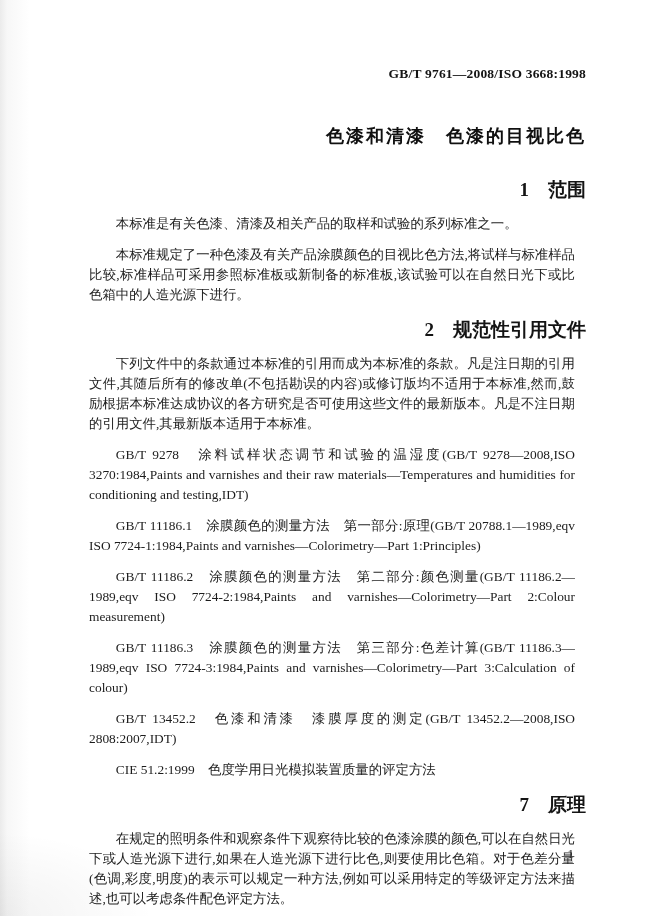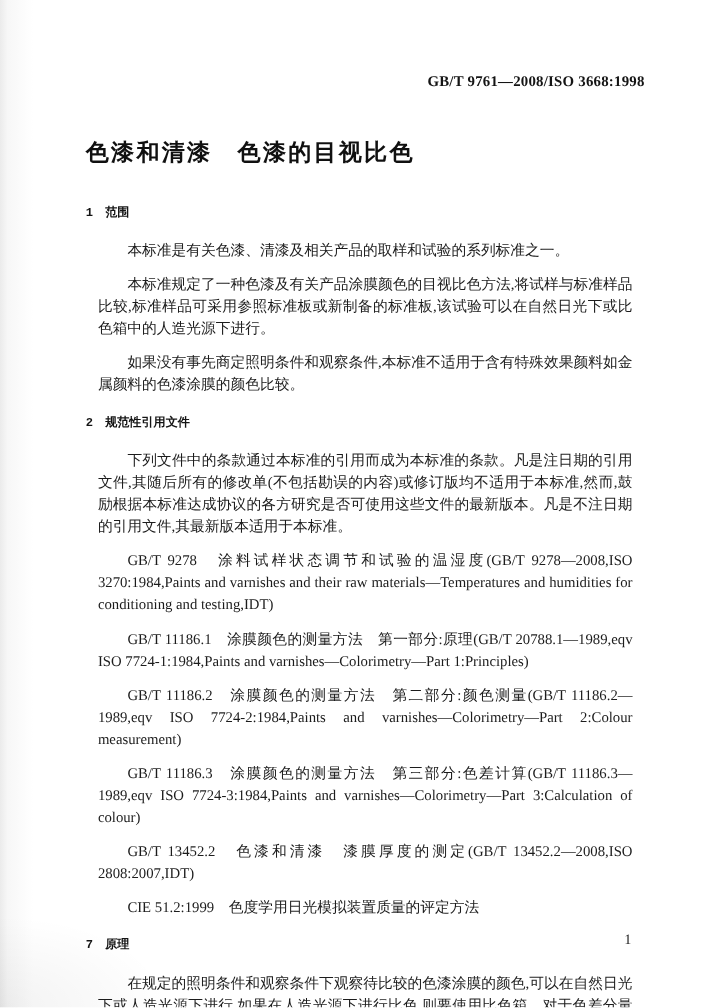--- a/index.html
+++ b/index.html
@@ -29,37 +29,38 @@
     text-align: right;
     font-family: "Liberation Serif", serif;
     font-weight: bold;
     font-size: 13.5px;
     letter-spacing: 0.2px;
     color: #141414;
   }
   .doc-title {
     margin-top: 42px;
     margin-bottom: 28px;
-    text-align: left;
+    text-align: right;
     font-family: "Liberation Sans", sans-serif;
     font-weight: bold;
-    font-size: 21px;
+    font-size: 18px;
     letter-spacing: 2px;
     color: #101010;
   }
   .sec-heading {
     margin: 0;
     padding-top: 4px;
     padding-bottom: 3px;
-    font-family: Liberation Mono, monospace;
+    font-family: Liberation Serif, serif;
     font-weight: bold;
-    font-size: 11px;
+    font-size: 19px;
     line-height: 20px;
     color: #141414;
     white-space: pre-wrap;
+    text-align: right;
   }
   .para {
     margin: 11px;
     font-size: 13.4px;
     line-height: 20px;
     text-align: justify;
     text-indent: 2em;
     color: #1c1c1c;
   }
   .section { margin-bottom: 5px; }
@@ -79,21 +80,20 @@
   <div class="content">
 
     <div class="std-code">GB/T 9761—2008/ISO 3668:1998</div>
 
     <div class="doc-title">色漆和清漆　色漆的目视比色</div>
 
     <div class="section">
       <h2 class="sec-heading">1　范围</h2>
       <p class="para">本标准是有关色漆、清漆及相关产品的取样和试验的系列标准之一。</p>
       <p class="para">本标准规定了一种色漆及有关产品涂膜颜色的目视比色方法,将试样与标准样品比较,标准样品可采用参照标准板或新制备的标准板,该试验可以在自然日光下或比色箱中的人造光源下进行。</p>
-      <p class="para">如果没有事先商定照明条件和观察条件,本标准不适用于含有特殊效果颜料如金属颜料的色漆涂膜的颜色比较。</p>
     </div>
 
     <div class="section">
       <h2 class="sec-heading">2　规范性引用文件</h2>
       <p class="para">下列文件中的条款通过本标准的引用而成为本标准的条款。凡是注日期的引用文件,其随后所有的修改单(不包括勘误的内容)或修订版均不适用于本标准,然而,鼓励根据本标准达成协议的各方研究是否可使用这些文件的最新版本。凡是不注日期的引用文件,其最新版本适用于本标准。</p>
       <p class="para">GB/T 9278　涂料试样状态调节和试验的温湿度(GB/T 9278—2008,ISO 3270:1984,Paints and varnishes and their raw materials—Temperatures and humidities for conditioning and testing,IDT)</p>
       <p class="para">GB/T 11186.1　涂膜颜色的测量方法　第一部分:原理(GB/T 20788.1—1989,eqv ISO 7724-1:1984,Paints and varnishes—Colorimetry—Part 1:Principles)</p>
       <p class="para">GB/T 11186.2　涂膜颜色的测量方法　第二部分:颜色测量(GB/T 11186.2—1989,eqv ISO 7724-2:1984,Paints and varnishes—Colorimetry—Part 2:Colour measurement)</p>
       <p class="para">GB/T 11186.3　涂膜颜色的测量方法　第三部分:色差计算(GB/T 11186.3—1989,eqv ISO 7724-3:1984,Paints and varnishes—Colorimetry—Part 3:Calculation of colour)</p>
       <p class="para">GB/T 13452.2　色漆和清漆　漆膜厚度的测定(GB/T 13452.2—2008,ISO 2808:2007,IDT)</p>

